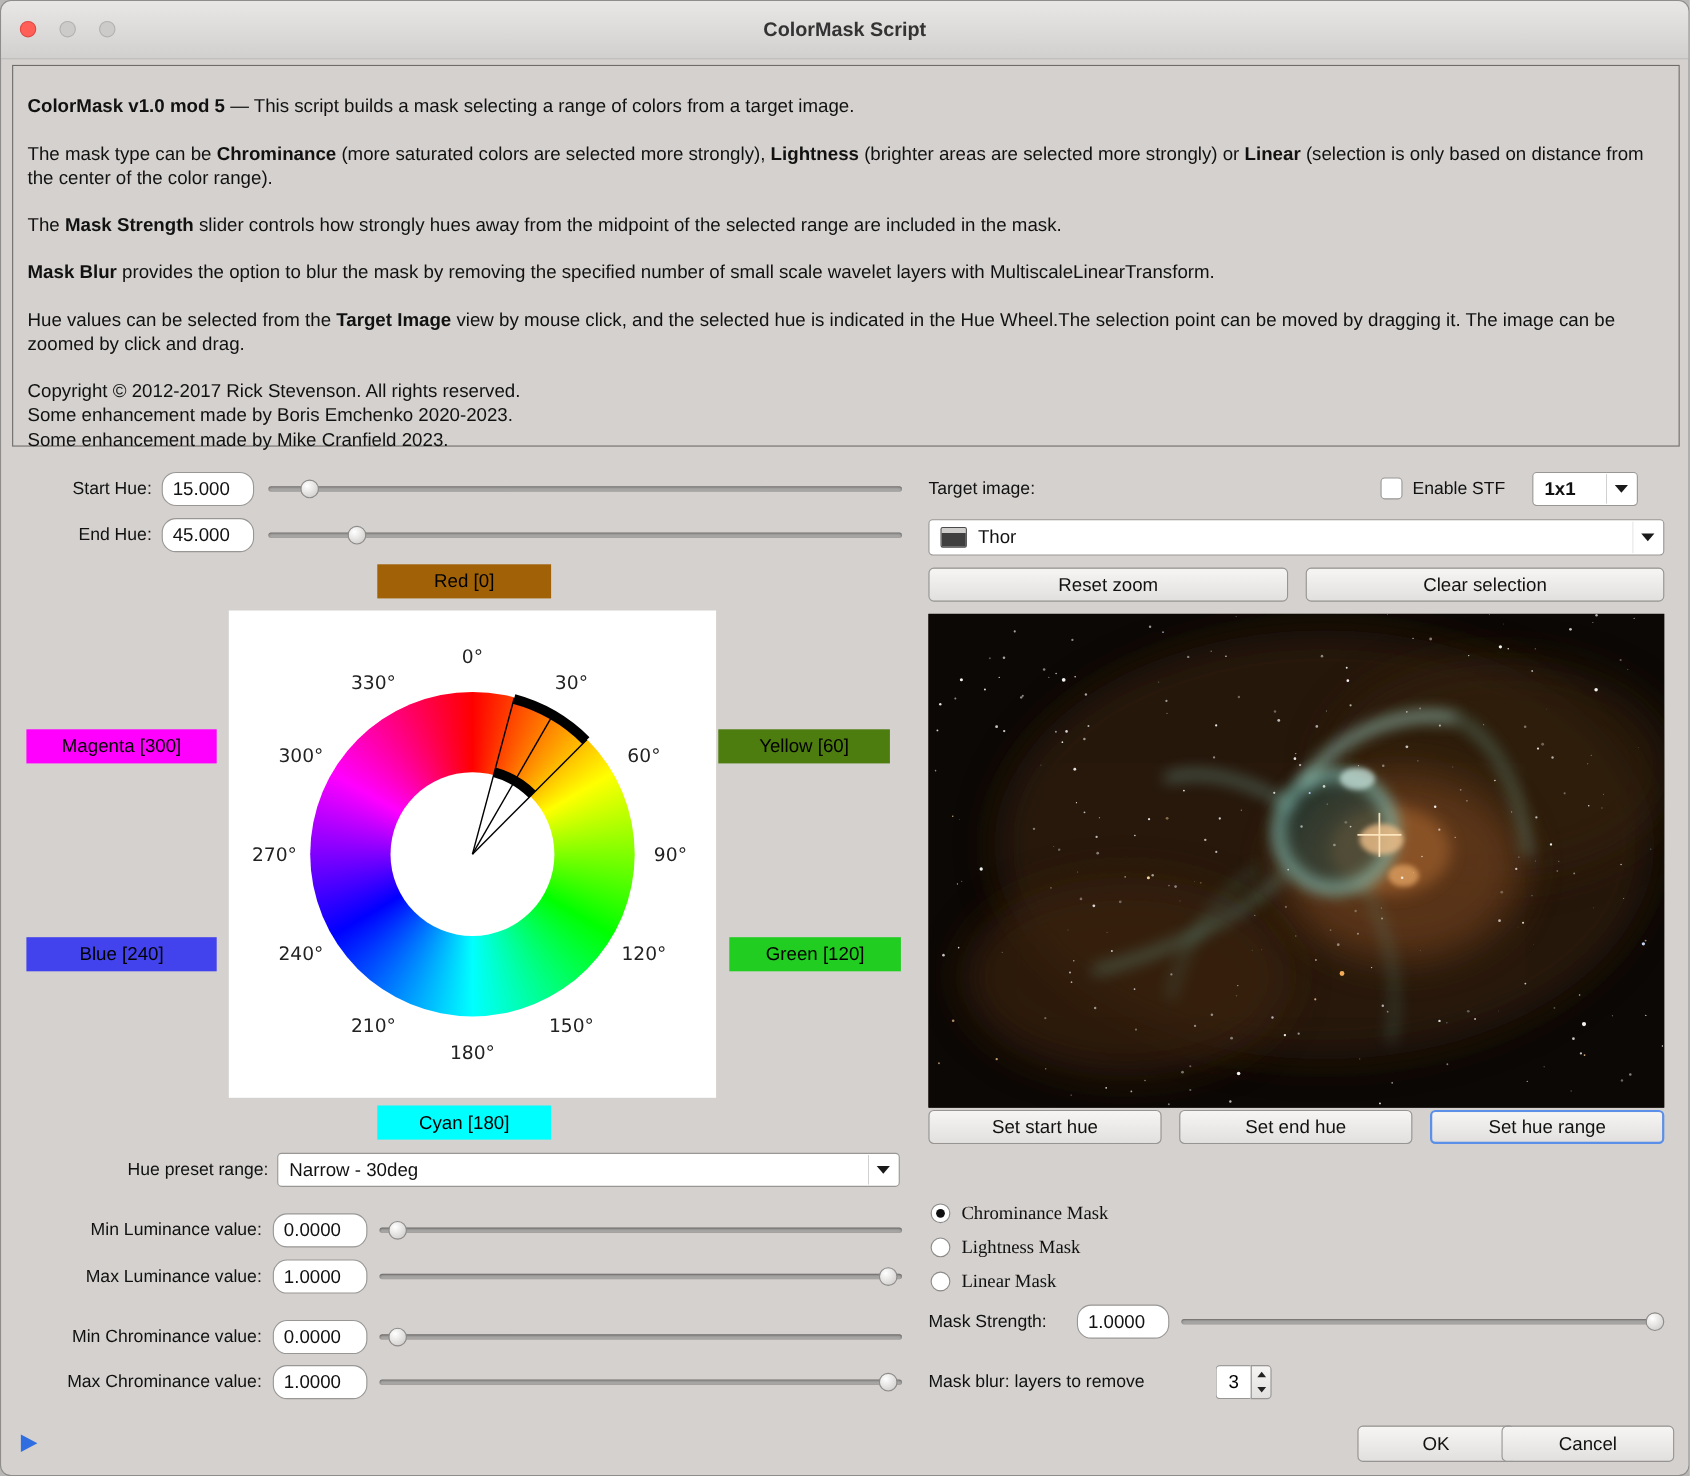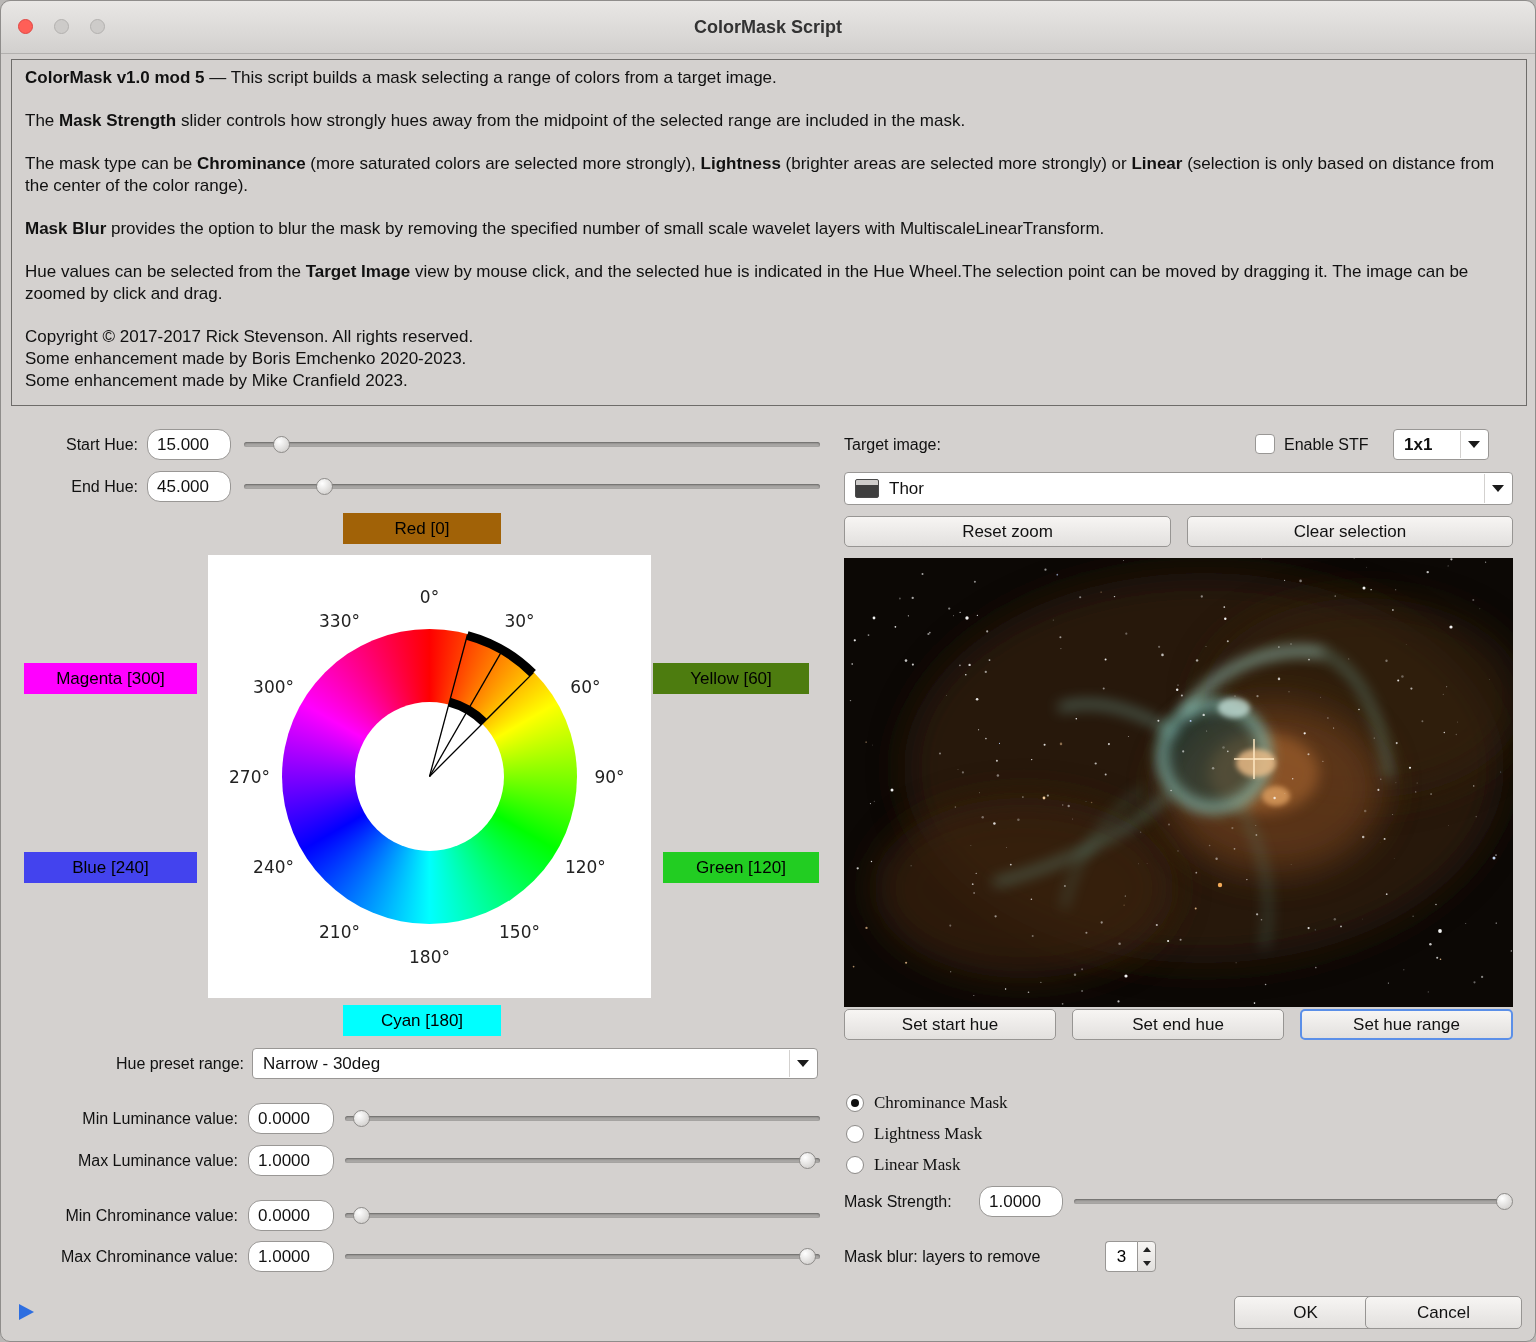--- a/index.html
+++ b/index.html
@@ -13,21 +13,21 @@
             background:linear-gradient(#e9e7e5,#d2d0ce);border-bottom:1px solid #b2b0ae;
             border-radius:10px 10px 0 0;}
   .title{position:absolute;left:0;right:0;top:0;height:52px;display:flex;align-items:center;
          justify-content:center;font-size:18px;font-weight:bold;color:#333;}
   .light{position:absolute;top:18px;width:15px;height:15px;border-radius:50%;box-sizing:border-box;}
   .light.red{background:#ff5f57;border:1px solid #df4744;}
   .light.gray{background:#cdcbc9;border:1px solid #b3b1af;}
 
   
   .descbox{position:absolute;left:10px;top:58px;width:1516px;height:347px;box-sizing:border-box;
-           border:1px solid #6e6c6a;padding:7px 13px;font-size:17px;line-height:22px;}
+           border:1px solid #6e6c6a;padding:26px 13px;font-size:17px;line-height:22px;}
   .descbox p{margin:0 0 21px 0;}
   .descbox .copy div{line-height:22px;}
 
   
   .lbl{position:absolute;font-size:16px;line-height:31px;white-space:nowrap;color:#111;}
   .lbl.r{text-align:right;}
   .input{position:absolute;height:31px;box-sizing:border-box;border:1px solid #999795;border-radius:13px;
          background:#fff;font:17px "Liberation Sans","DejaVu Sans",sans-serif;padding:0 0 0 9px;color:#111;outline:none;}
   .btn{position:absolute;height:31px;box-sizing:border-box;border:1px solid #979593;border-radius:5px;
        background:linear-gradient(#f7f5f3,#e2e0de);font-size:17px;display:flex;align-items:center;
@@ -87,26 +87,26 @@
 
   <div class="titlebar">
     <div class="title">ColorMask Script</div>
     <div class="light red" style="left:17px;"></div>
     <div class="light gray" style="left:53px;"></div>
     <div class="light gray" style="left:89px;"></div>
   </div>
 
   <div class="descbox">
     <p><b>ColorMask v1.0 mod 5</b><span> — This script builds a mask selecting a range of colors from a target image.</span></p>
+    <p><span>The mask type can be </span><b>Chrominance</b><span> (more saturated colors are selected more strongly), </span><b>Lightness</b><span> (brighter areas are selected more strongly) or </span><b>Linear</b><span> (selection is only based on distance from the center of the color range).</span></p>
     <p><span>The </span><b>Mask Strength</b><span> slider controls how strongly hues away from the midpoint of the selected range are included in the mask.</span></p>
-    <p><span>The mask type can be </span><b>Chrominance</b><span> (more saturated colors are selected more strongly), </span><b>Lightness</b><span> (brighter areas are selected more strongly) or </span><b>Linear</b><span> (selection is only based on distance from the center of the color range).</span></p>
     <p><b>Mask Blur</b><span> provides the option to blur the mask by removing the specified number of small scale wavelet layers with MultiscaleLinearTransform.</span></p>
     <p><span>Hue values can be selected from the </span><b>Target Image</b><span> view by mouse click, and the selected hue is indicated in the Hue Wheel.The selection point can be moved by dragging it. The image can be zoomed by click and drag.</span></p>
     <div class="copy">
-      <div>Copyright © 2017-2017 Rick Stevenson. All rights reserved.</div>
+      <div>Copyright © 2012-2017 Rick Stevenson. All rights reserved.</div>
       <div>Some enhancement made by Boris Emchenko 2020-2023.</div>
       <div>Some enhancement made by Mike Cranfield 2023.</div>
     </div>
   </div>
 
   <div class="lbl r" style="left:0;top:428px;width:137px;">Start Hue:</div>
   <input class="input" style="left: 146px; top: 428px; width: 84px;" value="15.000">
   <div class="slider" style="left:242px;top:428px;width:578px;">
     <div class="track"></div>
     <div class="thumb" style="left:6.5%;"></div>

